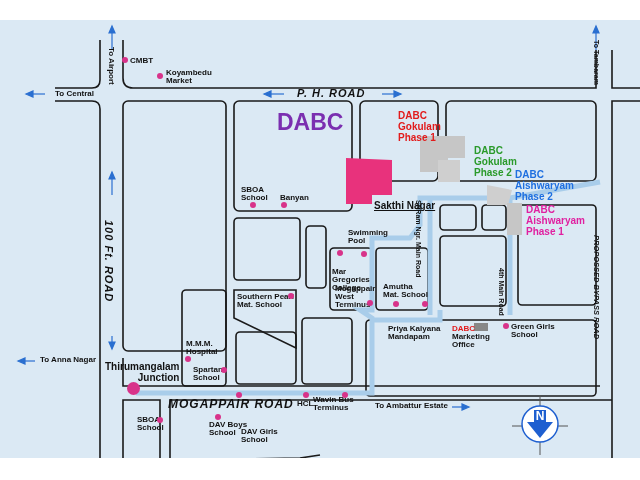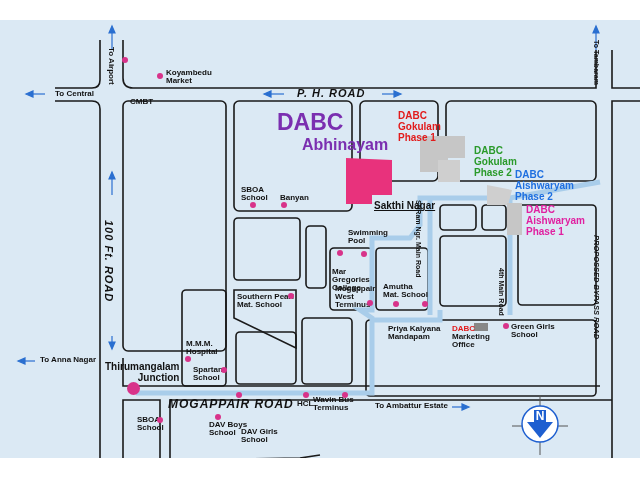--- a/index.html
+++ b/index.html
@@ -104,21 +104,20 @@
   <div class="lbl vert" style="left:414px;top:180px;font-size:7px;">SriRam Ngr. Main Road</div>
   <div class="lbl vert" style="left:497px;top:248px;font-size:7px;">4th Main Road</div>
 
   <div class="lbl vert" style="left:107px;top:27px;">To Airport</div>
   <div class="lbl" style="left:55px;top:70px;">To Central</div>
   <div class="lbl vert" style="left:592px;top:20px;font-size:7px;">To Tambaram</div>
   <div class="lbl" style="left:40px;top:336px;">To Anna Nagar</div>
   <div class="lbl" style="left:375px;top:382px;">To Ambattur Estate</div>
 
   <div class="proj" style="left:277px;top:90px;font-size:23px;line-height:24px;color:#7b2fb0;">DABC</div>
-  <div class="proj" style="left:302px;top:116px;font-size:16px;line-height:17px;color:#7b2fb0;">Abhinayam</div>
 
   <div class="proj" style="left:398px;top:90px;color:#e21b1b;">
     <div>DABC</div>
       <div>Gokulam</div>
       <div>Phase 1</div>
   </div>
   <div class="proj" style="left:474px;top:125px;color:#2a9a2a;">
     <div>DABC</div>
       <div>Gokulam</div>
       <div>Phase 2</div>
@@ -128,21 +127,21 @@
       <div>Aishwaryam</div>
       <div>Phase 2</div>
   </div>
   <div class="proj" style="left:526px;top:184px;color:#e020a0;">
     <div>DABC</div>
       <div>Aishwaryam</div>
       <div>Phase 1</div>
   </div>
 
   <div class="dot" style="left:122px;top:37px;"></div>
-  <div class="lbl" style="left:130px;top:37px;margin-top:41px;">CMBT</div>
+  <div class="lbl" style="left:130px;top:37px;">CMBT</div>
   <div class="dot" style="left:157px;top:53px;"></div>
   <div class="lbl" style="left:166px;top:49px;">
       <div>Koyambedu</div>
       <div>Market</div>
     </div>
 
   <div class="lbl" style="left:241px;top:166px;">
       <div>SBOA</div>
       <div>School</div>
     </div>

